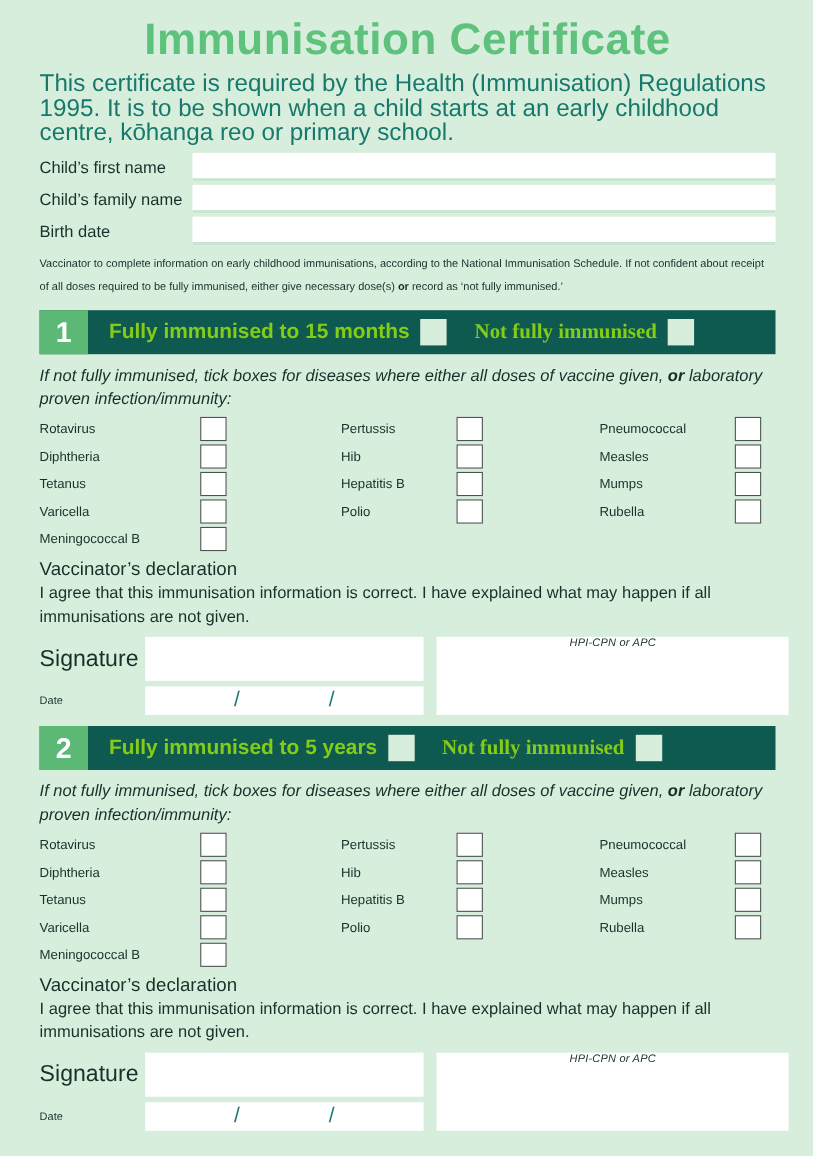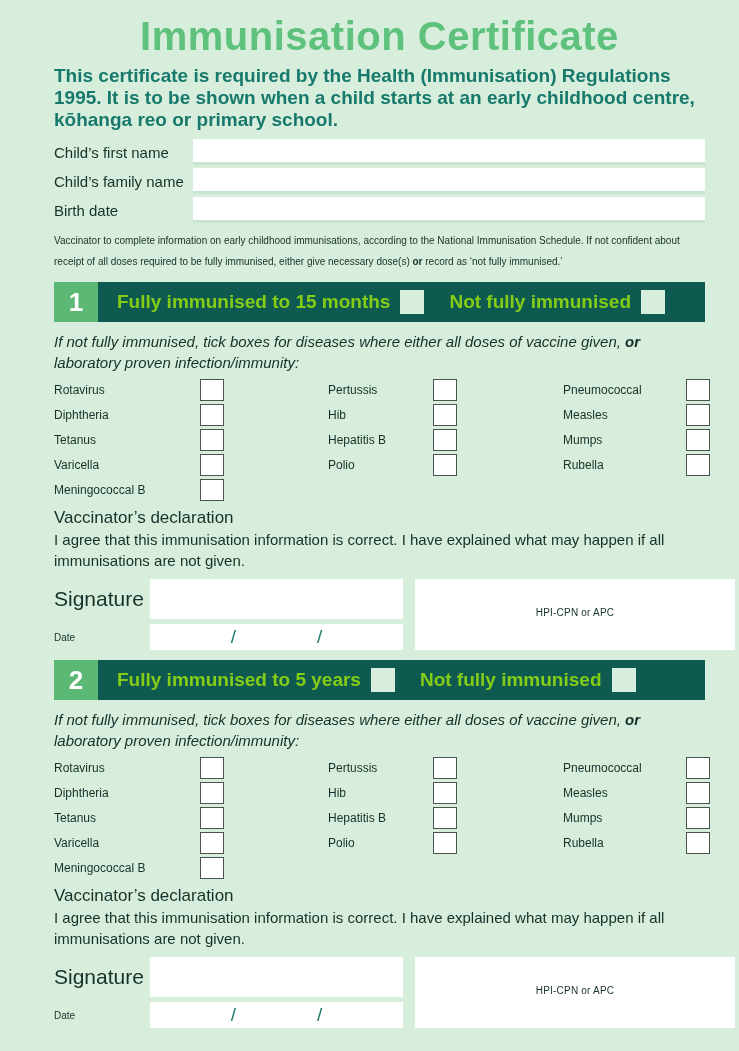--- a/index.html
+++ b/index.html
@@ -3,28 +3,28 @@
 <meta charset="utf-8">
 <style>
   * { box-sizing: border-box; margin: 0; padding: 0; }
   html, body { width: 739px; height: 1051px; }
   body {
     background: #d8eedd;
     font-family: "Liberation Sans", sans-serif;
     color: #15312a;
     overflow: hidden;
   }
-  .page { padding: 12px 34px 0 36px; margin-left: 18px; }
+  .page { padding: 12px 34px 0 36px; }
 
   .title {
     font-size: 40px; font-weight: bold; color: #5ec17c;
     text-align: center; line-height: 48px; letter-spacing: 0.5px;
   }
   .subtitle {
-    color: #17796b; font-size: 19px; line-height: 22px; margin-top: 5px; font-weight: bold;
+    color: #17796b; font-size: 22px; line-height: 22px; margin-top: 5px;
   }
 
   .field-rows { margin-top: 8px; }
   .field-row { display: flex; align-items: center; height: 26px; margin-bottom: 3px; }
   .field-row .flabel { width: 139px; font-size: 15px; flex: none; }
   .field-input {
     flex: 1; height: 26px; background: #ffffff;
     border: none; border-bottom: 3px solid #c9e5d1;
     font-size: 15px; padding: 0 6px; outline: none;
     font-family: "Liberation Sans", sans-serif; color: #15312a;
@@ -34,21 +34,21 @@
 
   section { margin-top: 10px; }
   .banner { height: 40px; background: #0e5a50; display: flex; align-items: center; }
   .badge {
     width: 44px; height: 40px; background: #5cb875; color: #ffffff;
     font-size: 26px; font-weight: bold;
     display: flex; align-items: center; justify-content: center; flex: none;
   }
   .banner-label { color: #84cc16; font-size: 19px; font-weight: bold; }
   .banner-label.first { margin-left: 19px; }
-  .banner-label.second { margin-left: 25px; }
+  .banner-label.second { margin-left: 25px; font-family: Liberation Serif, serif; }
   .banner-box { width: 24px; height: 24px; background: #d8eedd; margin-left: 10px; flex: none; }
 
   .instruction { font-size: 15px; line-height: 21px; margin-top: 9px; font-style: italic; }
 
   .disease-grid { display: grid; grid-template-columns: 274px 235px 1fr; margin-top: 4px; }
   .disease-row { display: flex; align-items: center; height: 25px; }
   .disease-label { font-size: 12px; flex: none; }
   .col1 .disease-label { width: 146px; }
   .col2 .disease-label { width: 105px; }
   .col3 .disease-label { width: 123px; }
@@ -68,21 +68,21 @@
     margin-top: 8px;
   }
   .sig-label { grid-column: 1; grid-row: 1; align-self: center; font-size: 21px; }
   .date-label { grid-column: 1; grid-row: 2; align-self: center; font-size: 10px; }
   .sig-box { grid-column: 2; grid-row: 1; background: #ffffff; }
   .date-box { grid-column: 2; grid-row: 2; background: #ffffff; display: flex; align-items: center; }
   .date-seg { flex: 1; }
   .slash { color: #1c7a6c; font-size: 19px; line-height: 26px; flex: none; }
   .hpi-box {
     grid-column: 3; grid-row: 1 / 3; background: #ffffff;
-    display: flex; align-items: center; justify-content: center;
+    display: flex; align-items: flex-start; justify-content: center; font-style: italic;
   }
   .hpi-box .hpi-label { font-size: 10px; padding-bottom: 5px; color: #15312a; letter-spacing: 0.2px; }
 </style>
 </head>
 <body>
 
 <div class="page">
 
   <h1 class="title">Immunisation Certificate</h1>
   <p class="subtitle">This certificate is required by the Health (Immunisation) Regulations 1995. It is to be shown when a child starts at an early childhood centre, kōhanga reo or primary school.</p>

